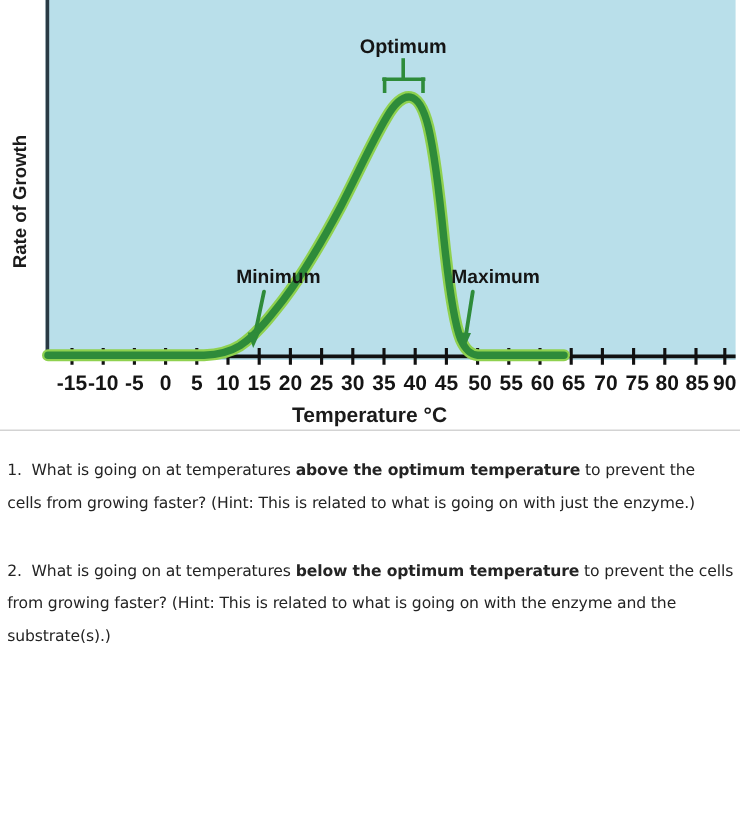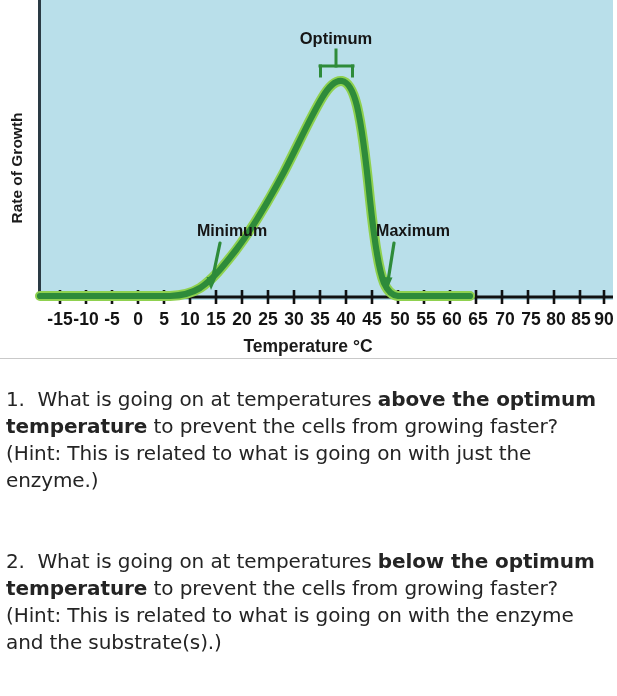--- a/index.html
+++ b/index.html
@@ -56,27 +56,27 @@
   
   #questions {
     position: absolute;
     left: 0;
     top: 366px;
     width: 617px;
     padding: 0 6px;
   }
   .question {
     font-family: "DejaVu Sans", sans-serif;
-    font-size: 20px;
+    font-size: 13px;
     line-height: 27px;
     color: #242424;
     letter-spacing: -0.1px;
   }
   .question b { font-weight: bold; }
-  #question-2 { margin-top: 54px; }
+  #question-2 { margin-top: 30px; }
   .q-spacer { display: inline; }
 </style>
 </head>
 <body>
 
 <div id="figure">
 
   <svg id="chart-svg" width="617" height="358" viewBox="0 0 617 358">
 
     <rect x="38" y="0" width="575" height="300" fill="#b9dfea"></rect>

